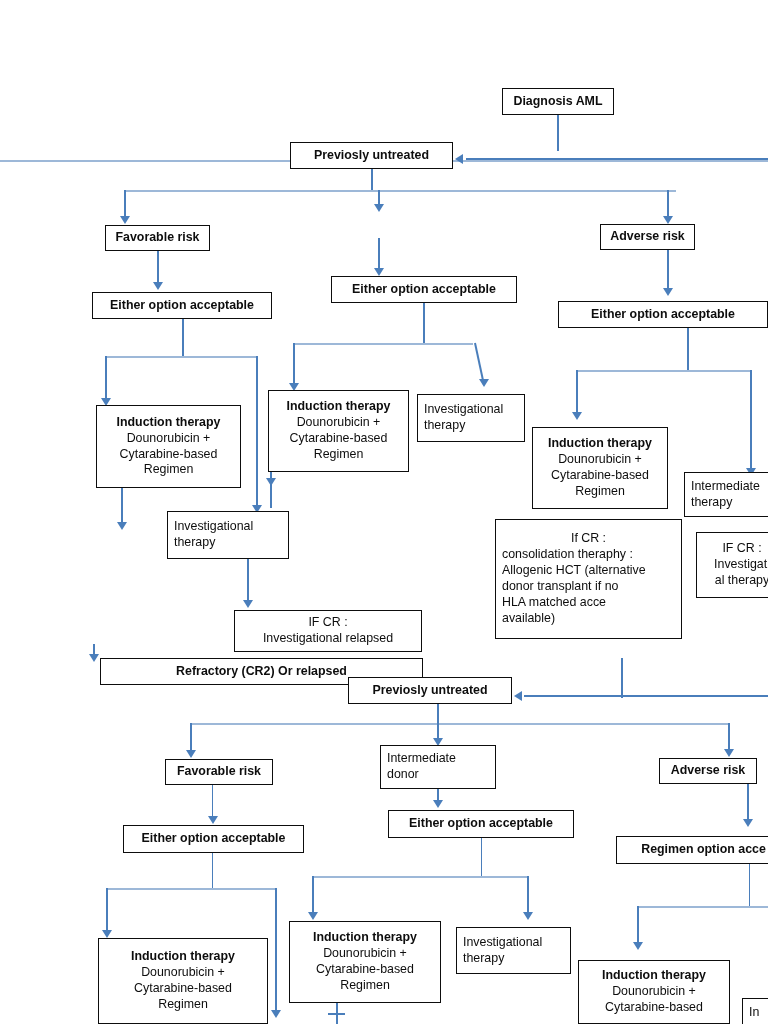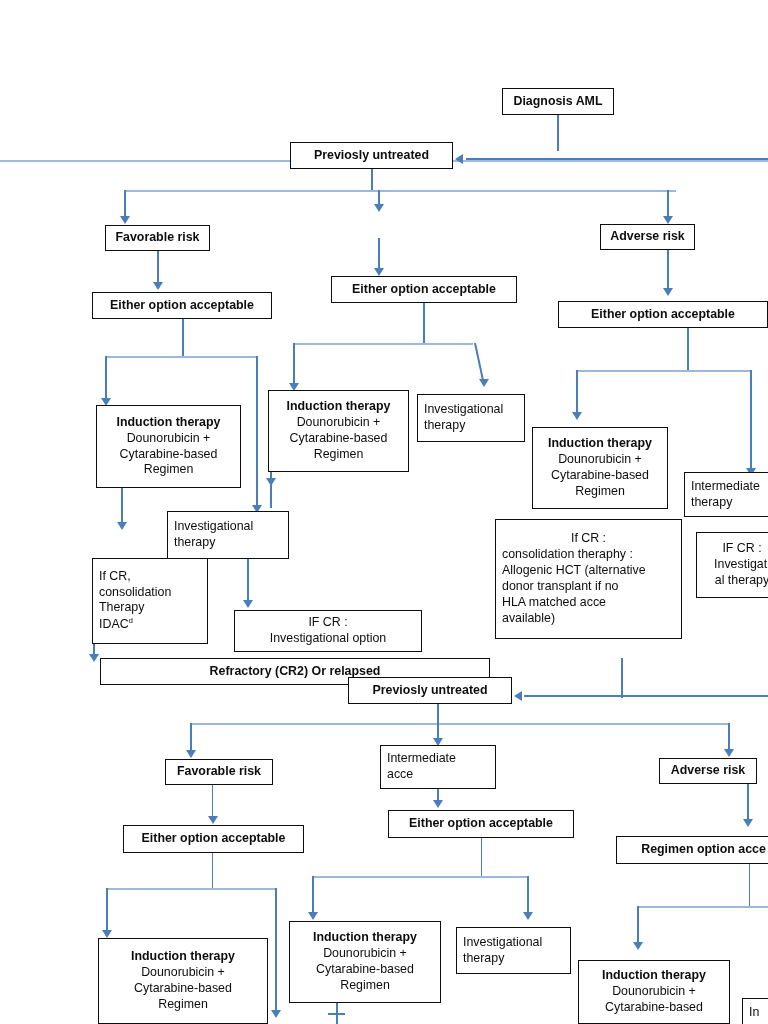--- a/index.html
+++ b/index.html
@@ -138,32 +138,26 @@
     <span class="ln">Regimen</span>
   </div>
 
   <div class="node left pad thin" style="left:167px; top:511px; width:122px; height:48px;">
     <span class="ln">Investigational</span>
     <span class="ln">therapy</span>
   </div>
 
   <div class="vline" style="left:121px; top:488px; height:36px;"></div>
   <div class="arrow" style="left:117px; top:522px;"></div>
-  <div class="node left pad thin" style="left:92px; top:558px; width:116px; height:86px;">
-    <span class="ln">If CR,</span>
-    <span class="ln">consolidation</span>
-    <span class="ln">Therapy</span>
-    <span class="ln"><span>IDAC</span><sup>d</sup></span>
-  </div>
 
   <div class="vline" style="left:247px; top:559px; height:44px;"></div>
   <div class="arrow" style="left:243px; top:600px;"></div>
   <div class="node center pad thin" style="left:234px; top:610px; width:188px; height:42px;">
     <span class="ln">IF CR :</span>
-    <span class="ln">Investigational option</span>
+    <span class="ln">Investigational relapsed</span>
   </div>
 
   <div class="vline" style="left:423px; top:303px; height:40px;"></div>
   <div class="hline pale" style="left:293px; top:343px; width:180px;"></div>
   <div class="vline" style="left:293px; top:343px; height:42px;"></div>
   <div class="arrow" style="left:289px; top:383px;"></div>
   <svg class="diag" style="left:455px; top:343px; width:40px; height:60px;">
     <line x1="20" y1="0" x2="29" y2="42" stroke="#4a7ebb" stroke-width="2"></line>
   </svg>
   <div class="arrow" style="left:479px; top:379px;"></div>
@@ -213,21 +207,21 @@
 
   <div class="node center pad thin" style="left:696px; top:532px; width:92px; height:66px;">
     <span class="ln">IF CR :</span>
     <span class="ln">Investigati</span>
     <span class="ln">al therapy</span>
   </div>
 
   <div class="vline" style="left:93px; top:644px; height:16px;"></div>
   <div class="arrow" style="left:89px; top:654px;"></div>
 
-  <div class="node center pad" style="left:100px; top:658px; width:390px; height:27px;">
+  <div class="node center pad" style="left:100px; top:658px; width:323px; height:27px;">
     <span class="ttl">Refractory (CR2) Or relapsed</span>
   </div>
 
   <div class="node center pad" style="left:348px; top:677px; width:164px; height:27px;">
     <span class="ttl">Previosly untreated</span>
   </div>
 
   <div class="vline" style="left:621px; top:658px; height:40px;"></div>
   <div class="hline" style="left:524px; top:695px; width:244px;"></div>
   <div class="arrow left-dir" style="left:514px; top:691px;"></div>
@@ -238,21 +232,21 @@
   <div class="vline" style="left:190px; top:723px; height:28px;"></div>
   <div class="arrow" style="left:186px; top:750px;"></div>
   <div class="node center pad" style="left:165px; top:759px; width:108px; height:26px;">
     <span class="ttl">Favorable risk</span>
   </div>
 
   <div class="vline" style="left:437px; top:723px; height:18px;"></div>
   <div class="arrow" style="left:433px; top:738px;"></div>
   <div class="node left pad" style="left:380px; top:745px; width:116px; height:44px;">
     <span class="ln">Intermediate</span>
-    <span class="ln">acce</span>
+    <span class="ln">donor</span>
   </div>
 
   <div class="vline" style="left:728px; top:723px; height:28px;"></div>
   <div class="arrow" style="left:724px; top:749px;"></div>
   <div class="node center pad" style="left:659px; top:758px; width:98px; height:26px;">
     <span class="ttl">Adverse risk</span>
   </div>
 
   <div class="vline thinl" style="left:212px; top:785px; height:34px;"></div>
   <div class="arrow" style="left:208px; top:816px;"></div>

